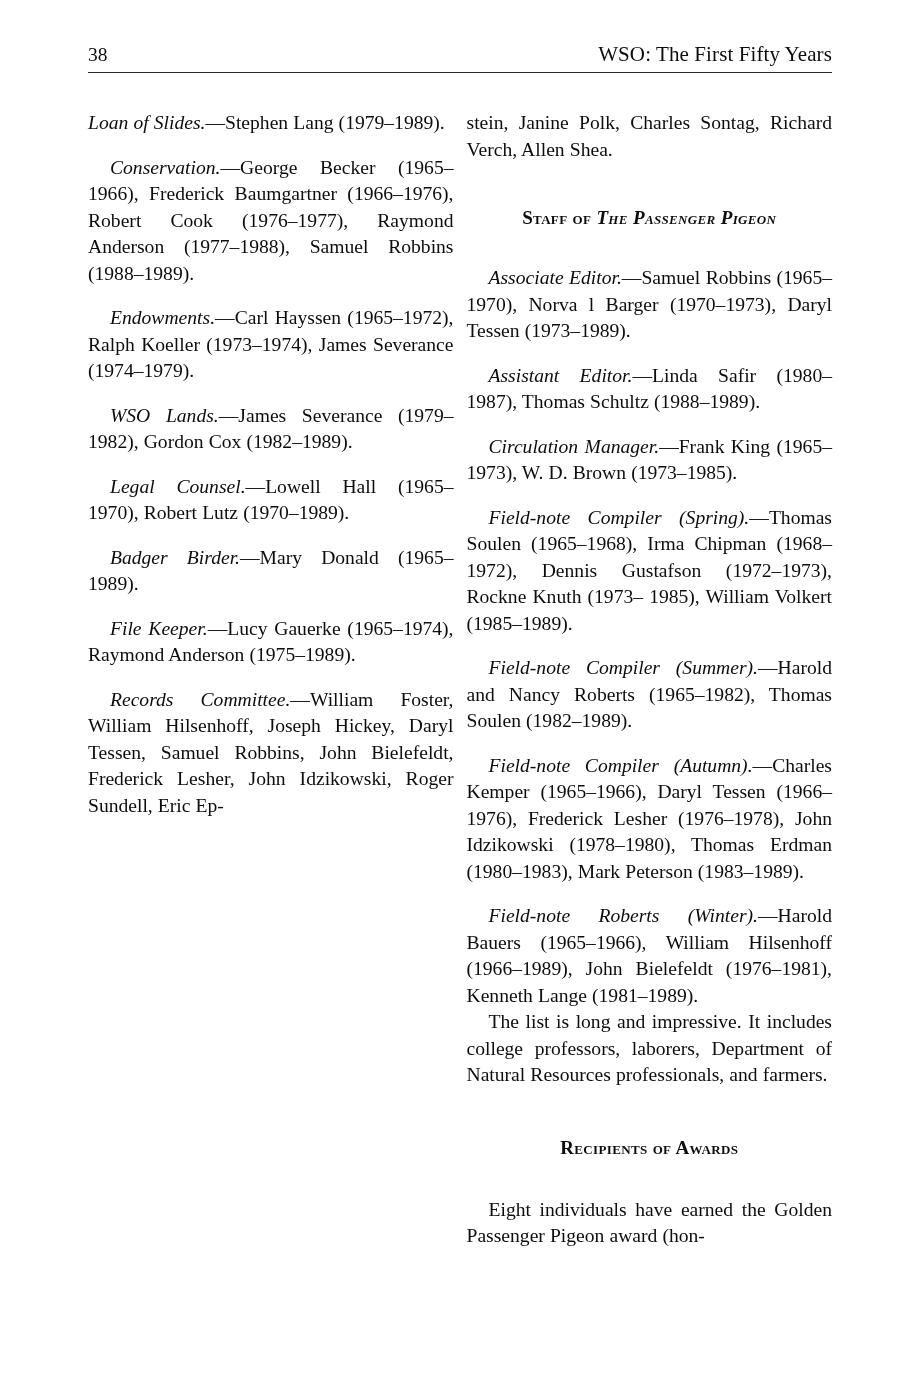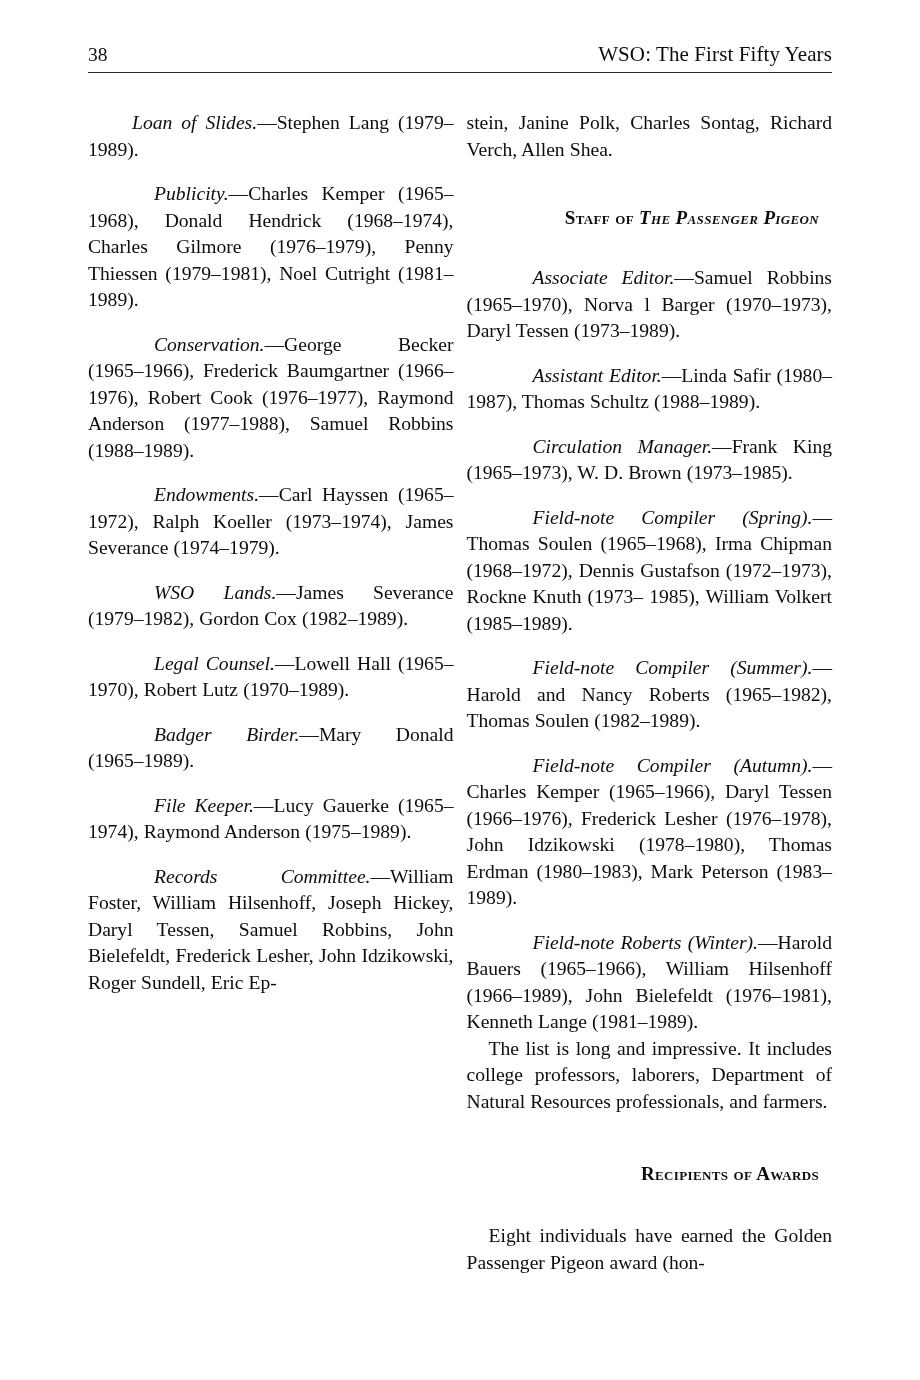--- a/index.html
+++ b/index.html
@@ -83,29 +83,28 @@
   }
   p.para.first {
     text-indent: 0;
   }
   p.para.lastline-left {
     text-align-last: left;
   }
 
   .runin {
     font-style: italic;
-    margin-left: 44px;
   }
 
   
   h2.section-head {
-    margin: 13px;
+    margin: 0;
     font-size: 19px;
     font-weight: bold;
-    text-align: right;
+    text-align: center;
     font-variant: small-caps;
     letter-spacing: 0.35px;
     line-height: 26px;
   }
   h2.section-head.gap-staff {
     margin-top: 42px;
     margin-bottom: 34px;
   }
   h2.section-head.gap-awards {
     margin-top: 46px;
@@ -128,23 +127,20 @@
   <div class="head-rule"></div>
 
   <div class="columns">
 
     <div class="col">
 
       <p class="para first">
         <span class="runin">Loan of Slides.</span><span>—Stephen Lang (1979–1989).</span>
       </p>
 
-      <p class="para spaced">
-        <span class="runin">Publicity.</span><span>—Charles Kemper (1965–1968), Donald Hendrick (1968–1974), Charles Gilmore (1976–1979), Penny Thiessen (1979–1981), Noel Cutright (1981–1989).</span>
-      </p>
 
       <p class="para spaced">
         <span class="runin">Conservation.</span><span>—George Becker (1965–1966), Frederick Baumgartner (1966–1976), Robert Cook (1976–1977), Raymond Anderson (1977–1988), Samuel Robbins (1988–1989).</span>
       </p>
 
 
 
       <p class="para spaced">
         <span class="runin">Endowments.</span><span>—Carl Hayssen (1965–1972), Ralph Koeller (1973–1974), James Severance (1974–1979).</span>
       </p>

